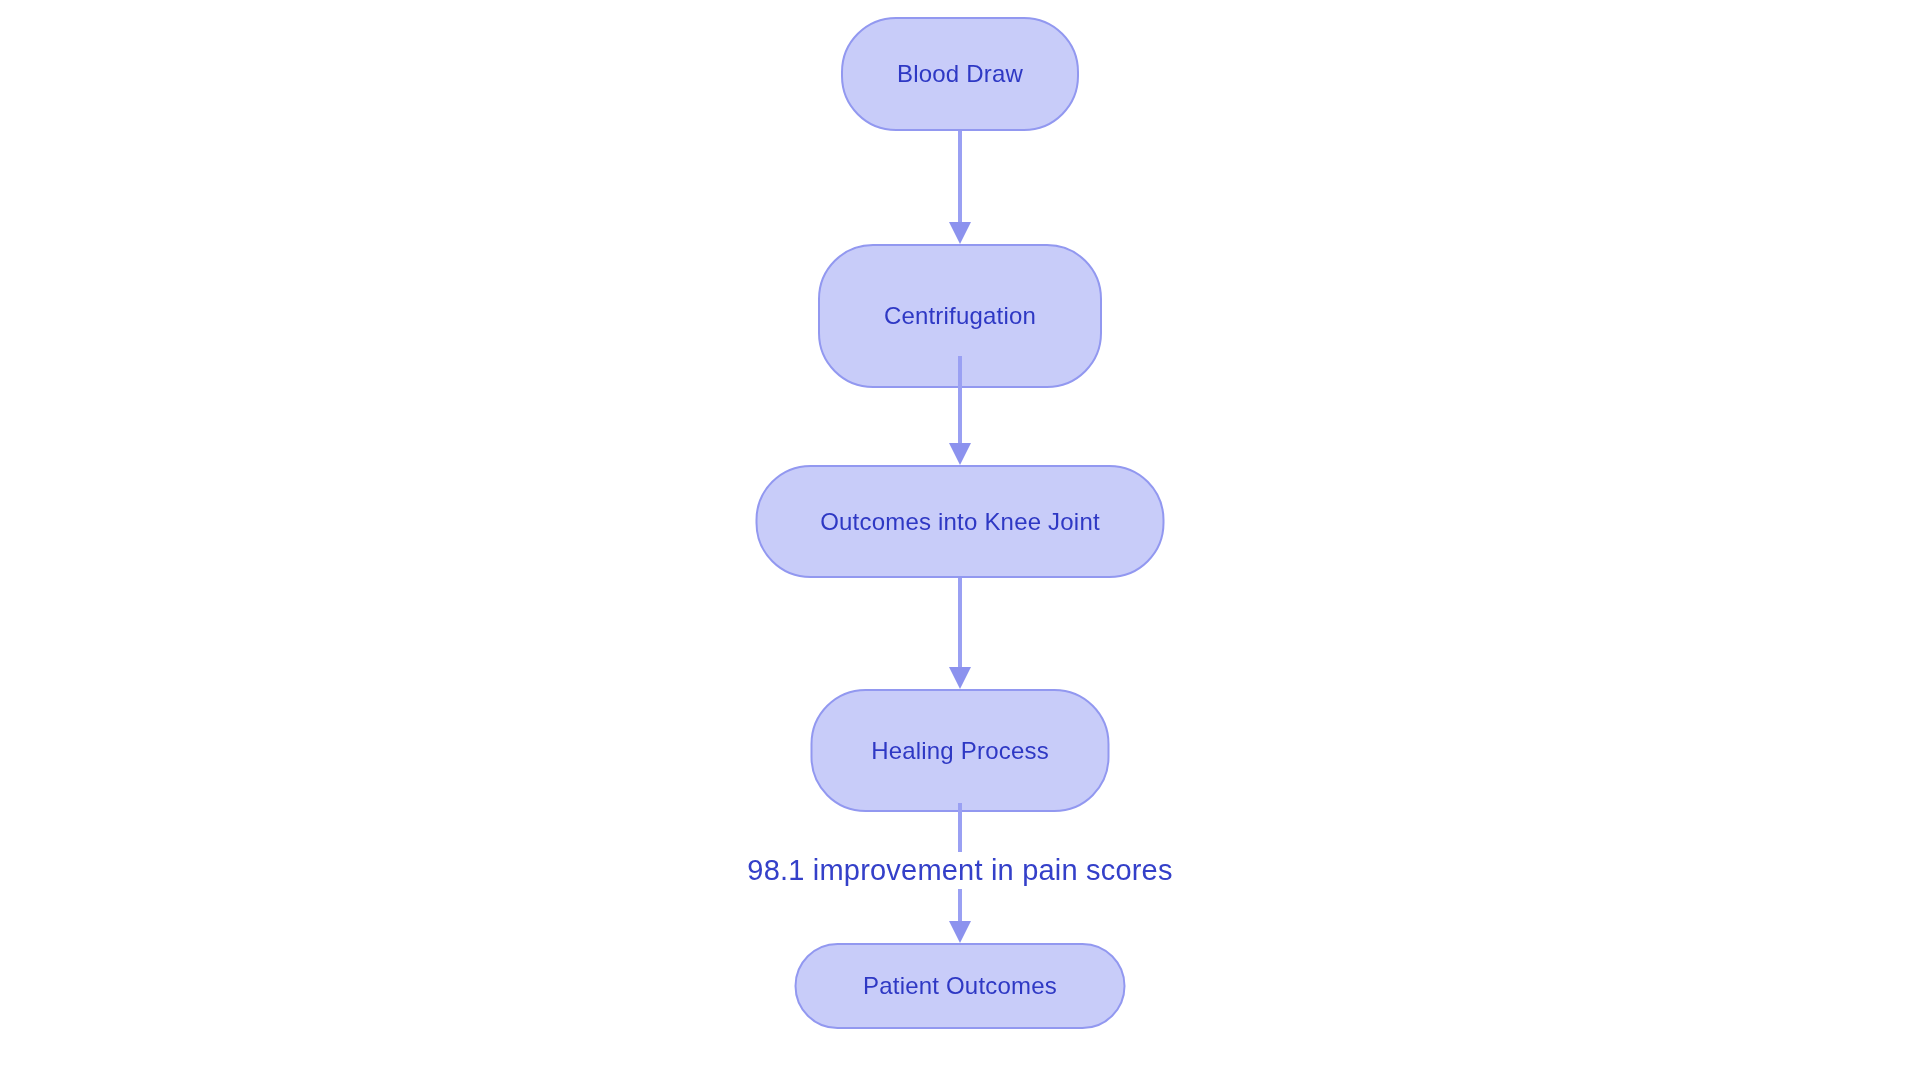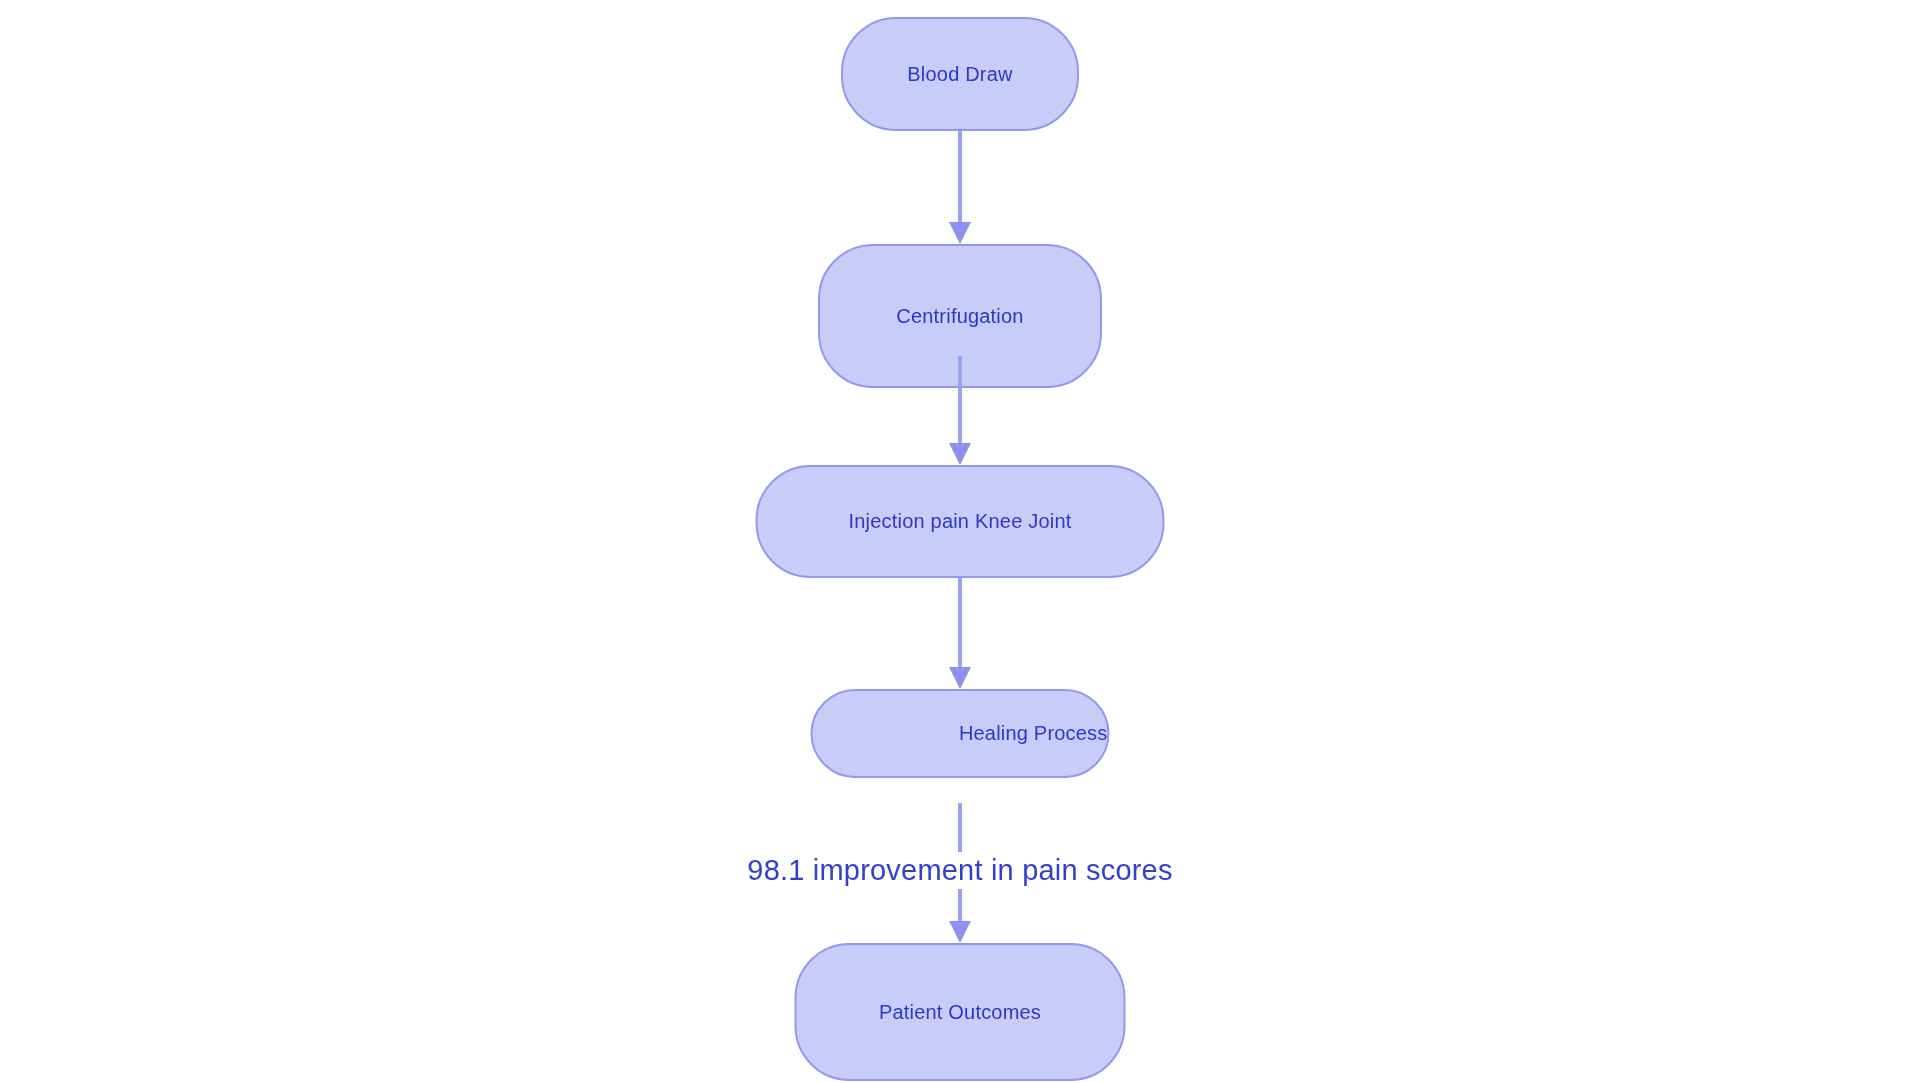--- a/index.html
+++ b/index.html
@@ -24,32 +24,32 @@
     overflow: hidden;
   }
   .flow-node {
     position: absolute;
     left: 960px;
     transform: translateX(-50%);
     background: var(--node-fill);
     border: 2px solid var(--node-border);
     border-radius: 55px;
     color: var(--node-text);
-    font-size: 20px;
+    font-size: 24px;
     letter-spacing: 0.2px;
     display: flex;
     align-items: center;
     justify-content: center;
     white-space: nowrap;
   }
   .node-1 { top: 17px;  width: 238px; height: 114px; }
   .node-2 { top: 244px; width: 284px; height: 144px; }
   .node-3 { top: 465px; width: 409px; height: 113px; }
-  .node-4 { top: 689px; width: 299px; height: 89px; justify-content: flex-end; }
-  .node-5 { top: 943px; width: 331px; height: 138px; }
+  .node-4 { top: 689px; width: 299px; height: 123px; }
+  .node-5 { top: 943px; width: 331px; height: 86px; }
 
   .edge-line {
     position: absolute;
     left: 958px;
     width: 3.5px;
     background: var(--arrow);
   }
   .line-1 { top: 131px; height: 93px; }
   .line-2 { top: 356px; height: 89px; }
   .line-3 { top: 578px; height: 91px; }
@@ -96,21 +96,21 @@
   <div class="edge-head head-1"></div>
 
   <div class="flow-node node-2">
     <span>Centrifugation</span>
   </div>
 
   <div class="edge-line line-2"></div>
   <div class="edge-head head-2"></div>
 
   <div class="flow-node node-3">
-    <span>Injection pain Knee Joint</span>
+    <span>Outcomes into Knee Joint</span>
   </div>
 
   <div class="edge-line line-3"></div>
   <div class="edge-head head-3"></div>
 
   <div class="flow-node node-4">
     <span>Healing Process</span>
   </div>
 
   <div class="edge-line line-4"></div>

